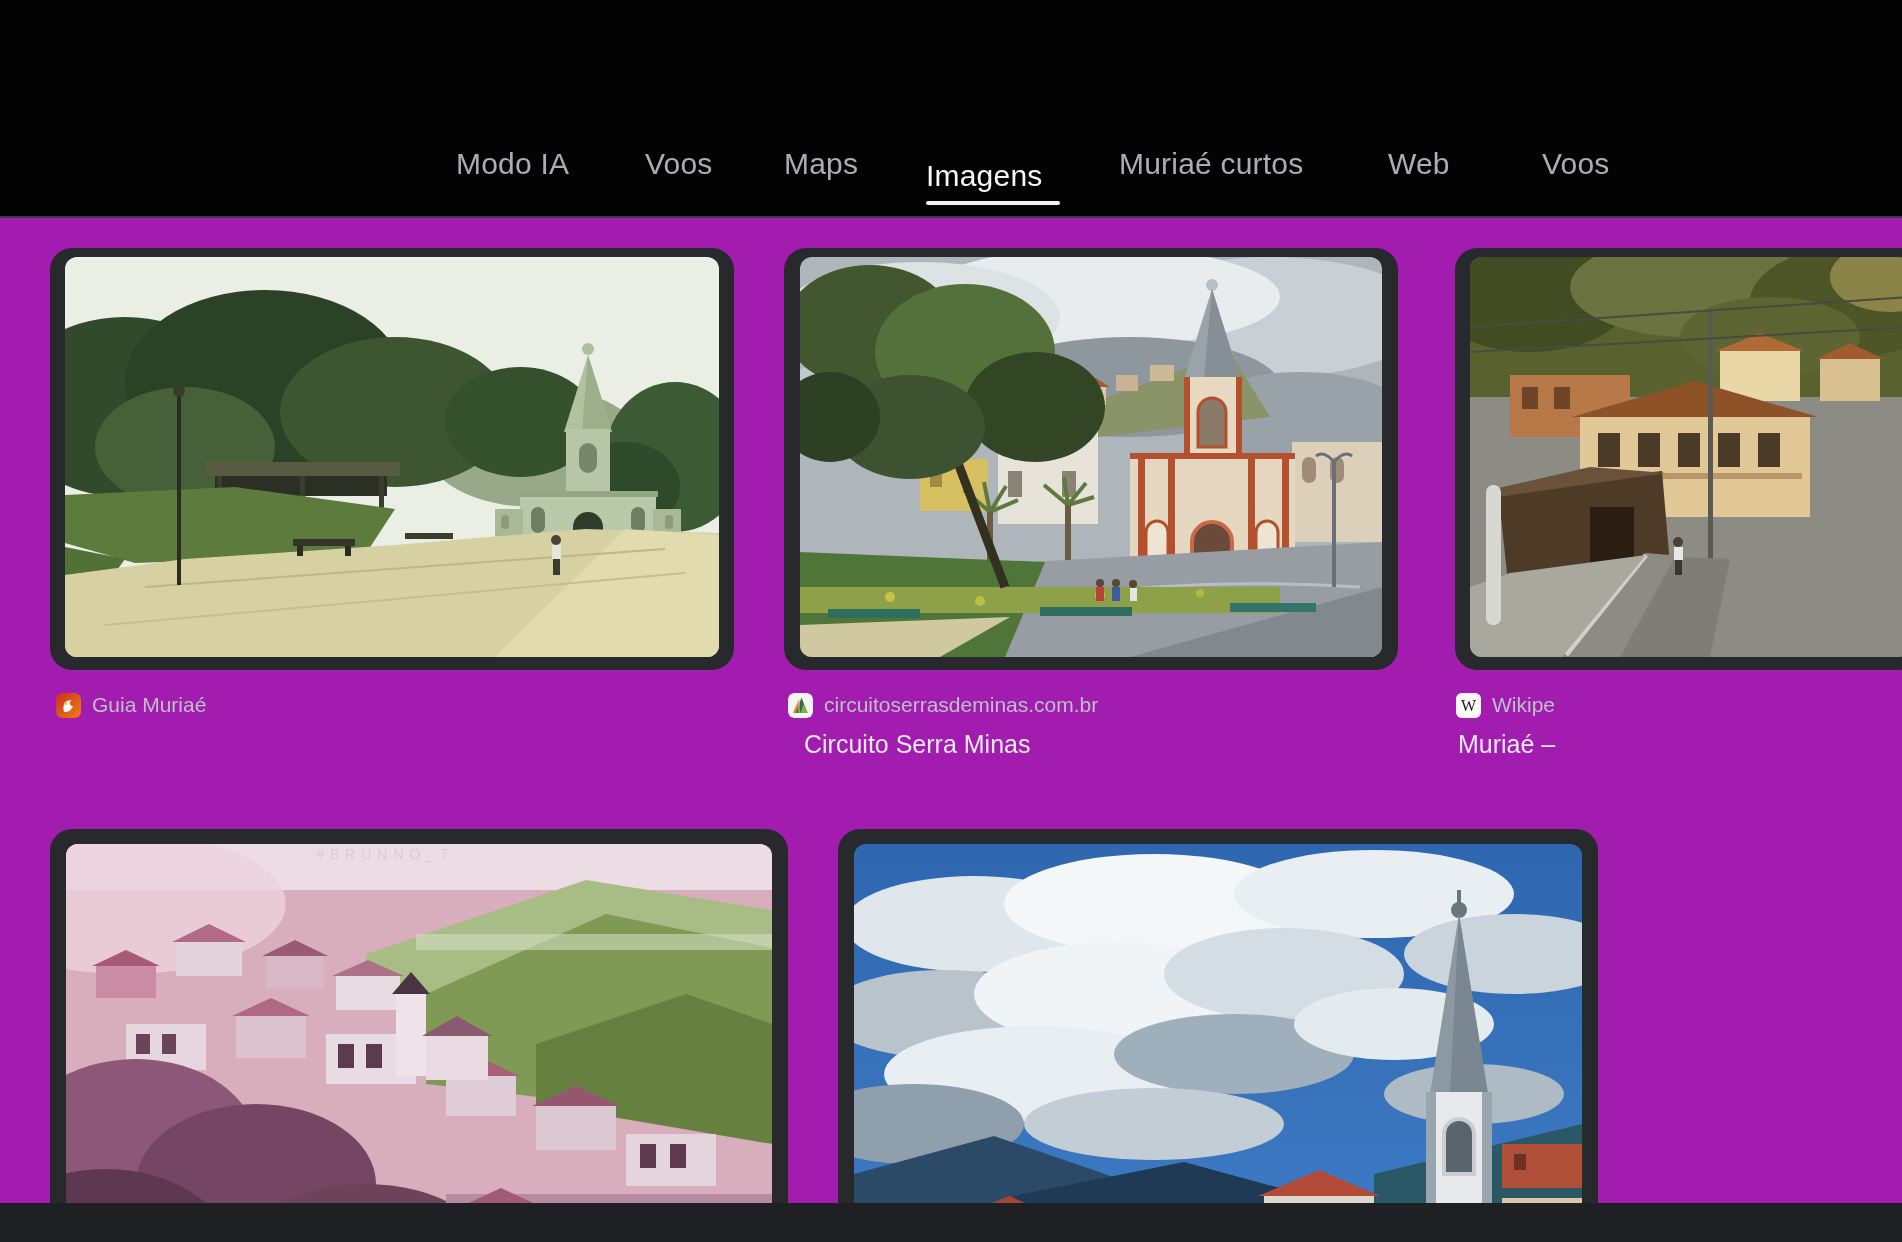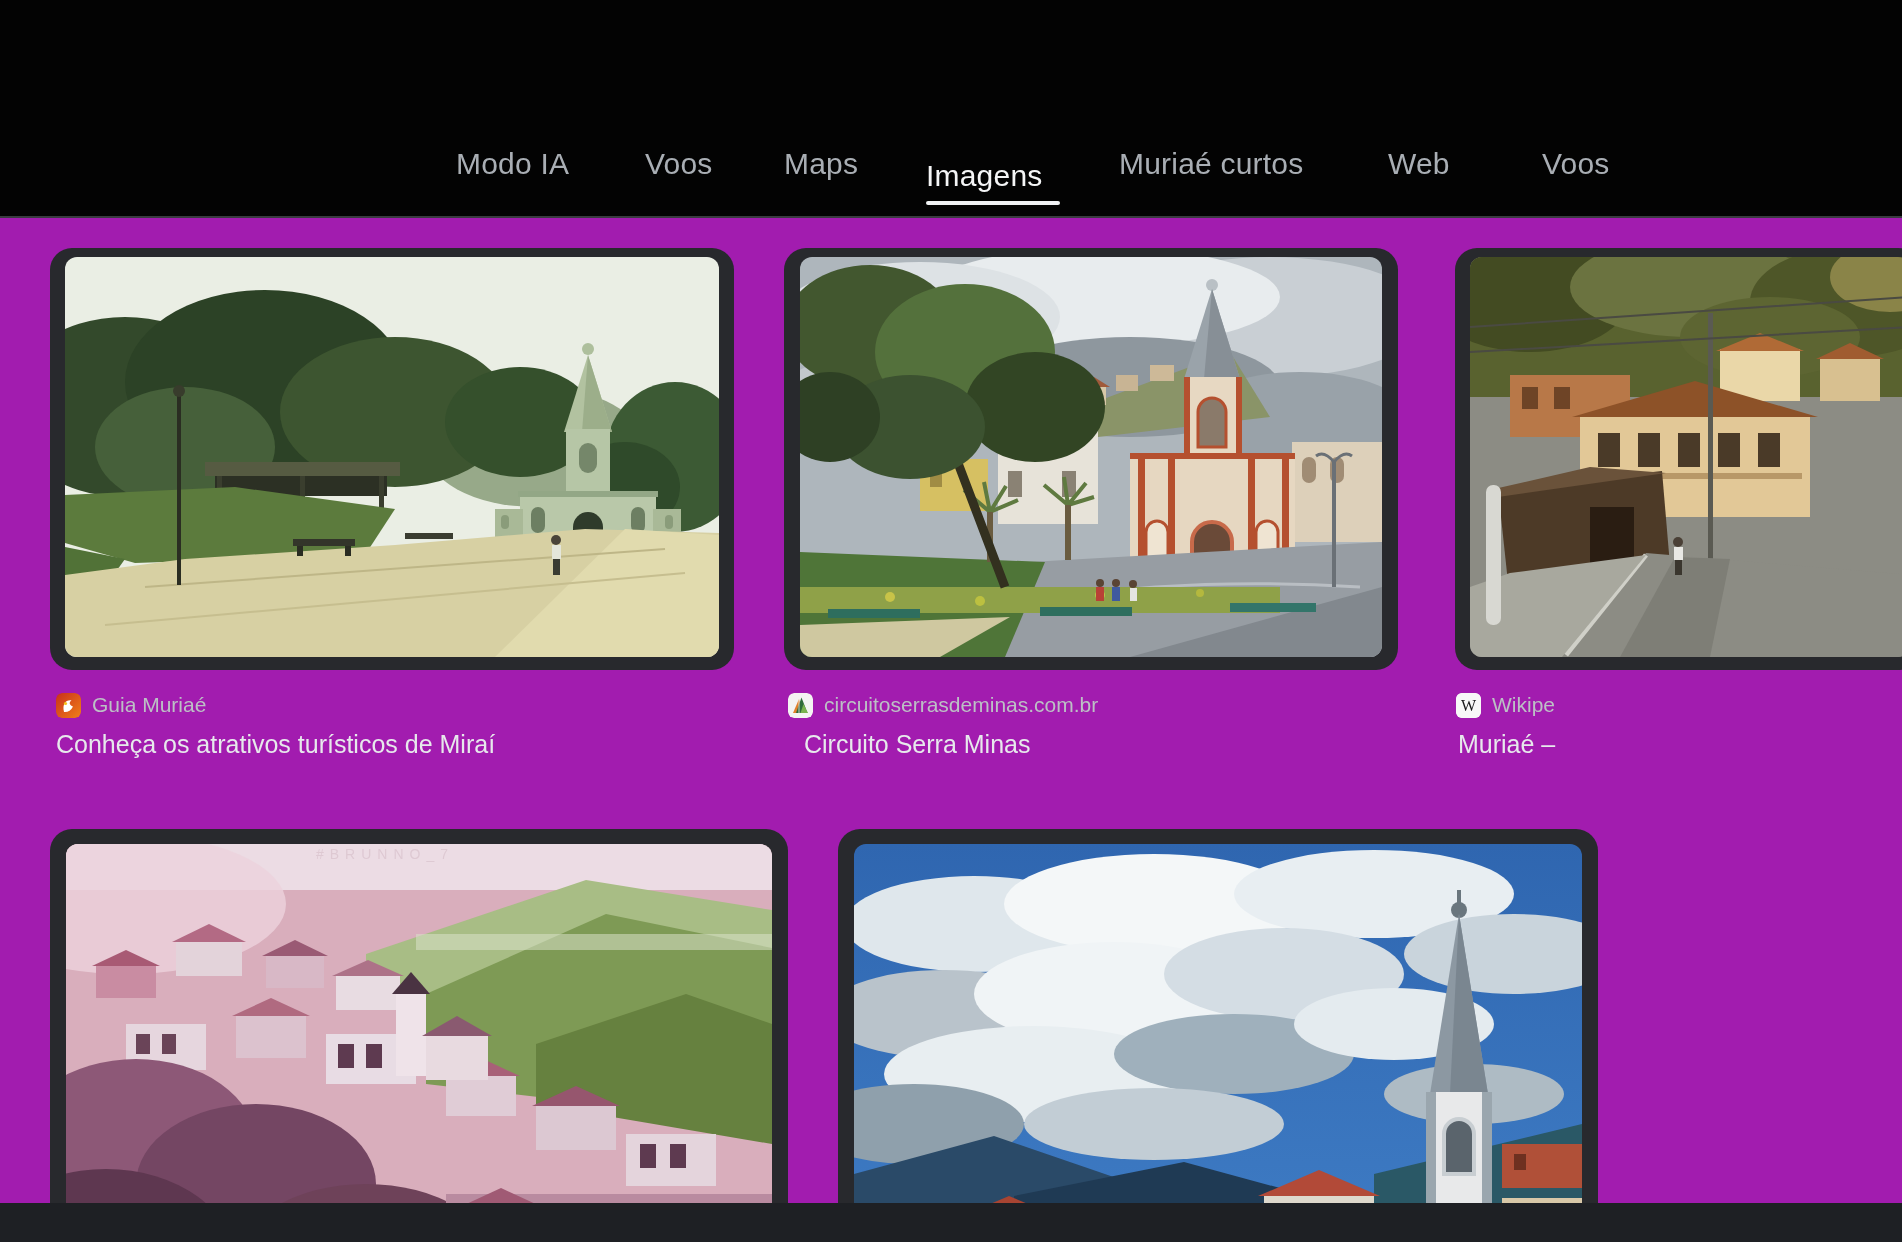--- a/index.html
+++ b/index.html
@@ -117,21 +117,20 @@
               <stop offset="1" stop-color="#f08018"></stop>
         </linearGradient>
           </defs>
         <rect width="25" height="25" rx="6" fill="url(#gm)"></rect>
         <path d="M8 19 C6 11 10 6.5 15.5 7.5 C12.5 9.5 13.5 12 17 13.5 C15 17.5 11.5 19.5 8 19 Z" fill="#ffffff"></path>
         <circle cx="9.5" cy="10.5" r="1.6" fill="#f6c21a"></circle>
       </svg>
     </span>
     <span class="src-name">Guia Muriaé</span>
   </div>
-  <div class="result-title" style="left:56px;top:730px">Conheça os atrativos turísticos de Miraí</div>
 
   <div class="card" style="left:784px;top:248px;width:614px;height:422px">
     <div class="photo" style="left:16px;top:9px;width:582px;height:400px">
       <svg viewBox="0 0 582 400" preserveAspectRatio="none">
         <rect width="582" height="400" fill="#aeb6bc"></rect>
         <ellipse cx="470" cy="60" rx="160" ry="60" fill="#c9cfd4"></ellipse>
         <ellipse cx="300" cy="40" rx="180" ry="50" fill="#e8ecee"></ellipse>
         <ellipse cx="120" cy="60" rx="140" ry="55" fill="#dde2e5"></ellipse>
         <ellipse cx="330" cy="130" rx="150" ry="50" fill="#8e979e"></ellipse>
         <ellipse cx="500" cy="160" rx="110" ry="45" fill="#99a2a9"></ellipse>

